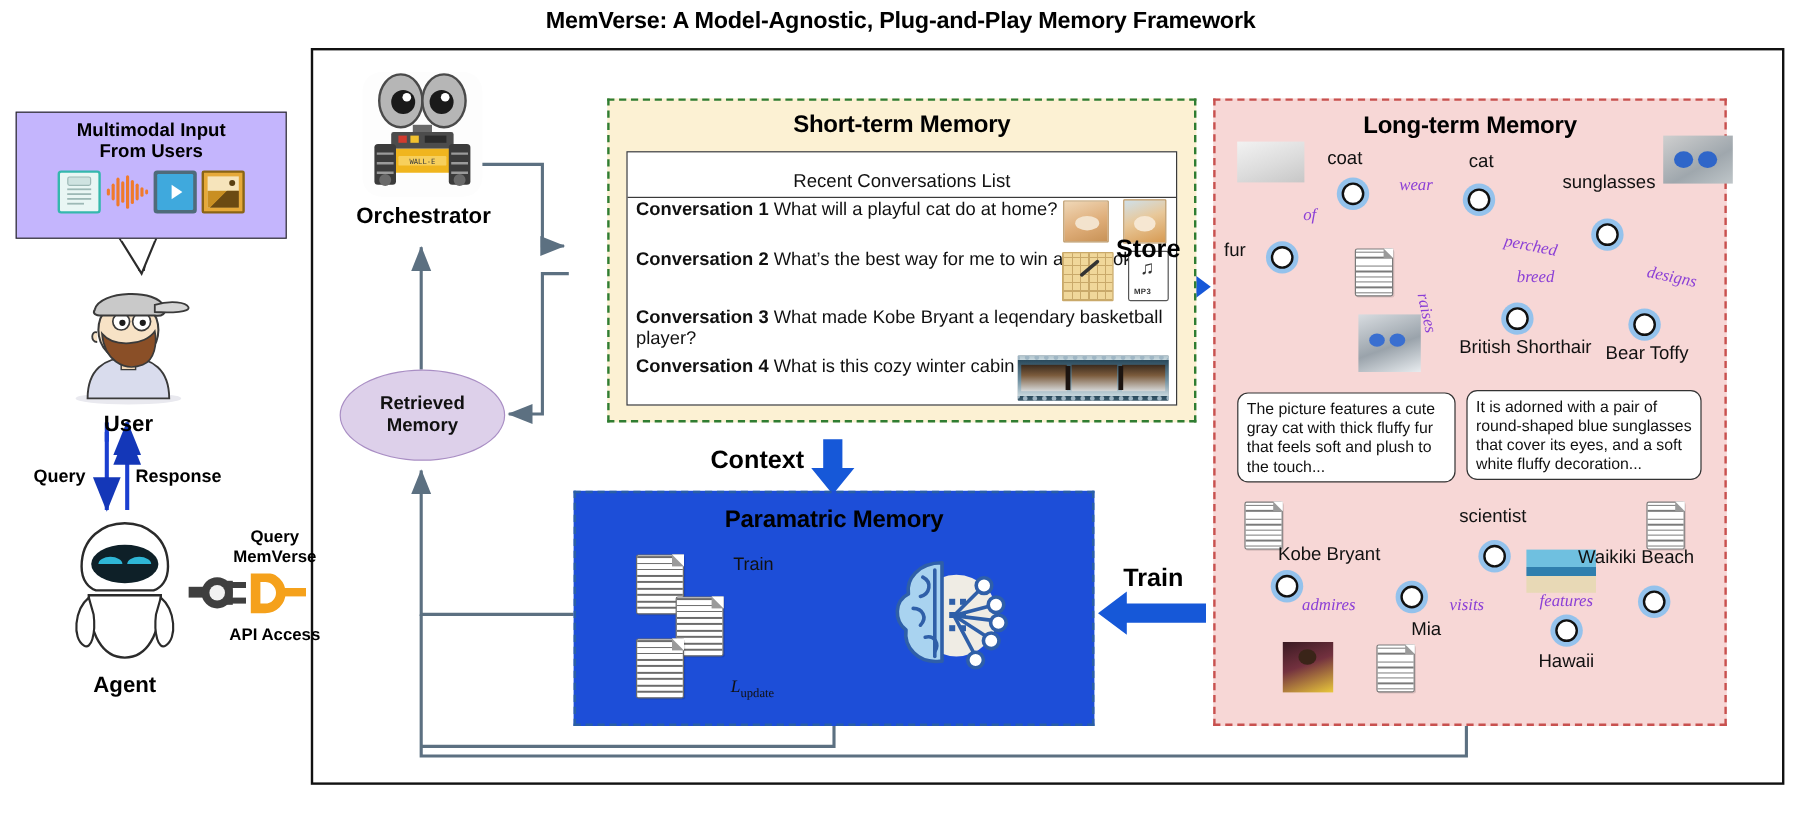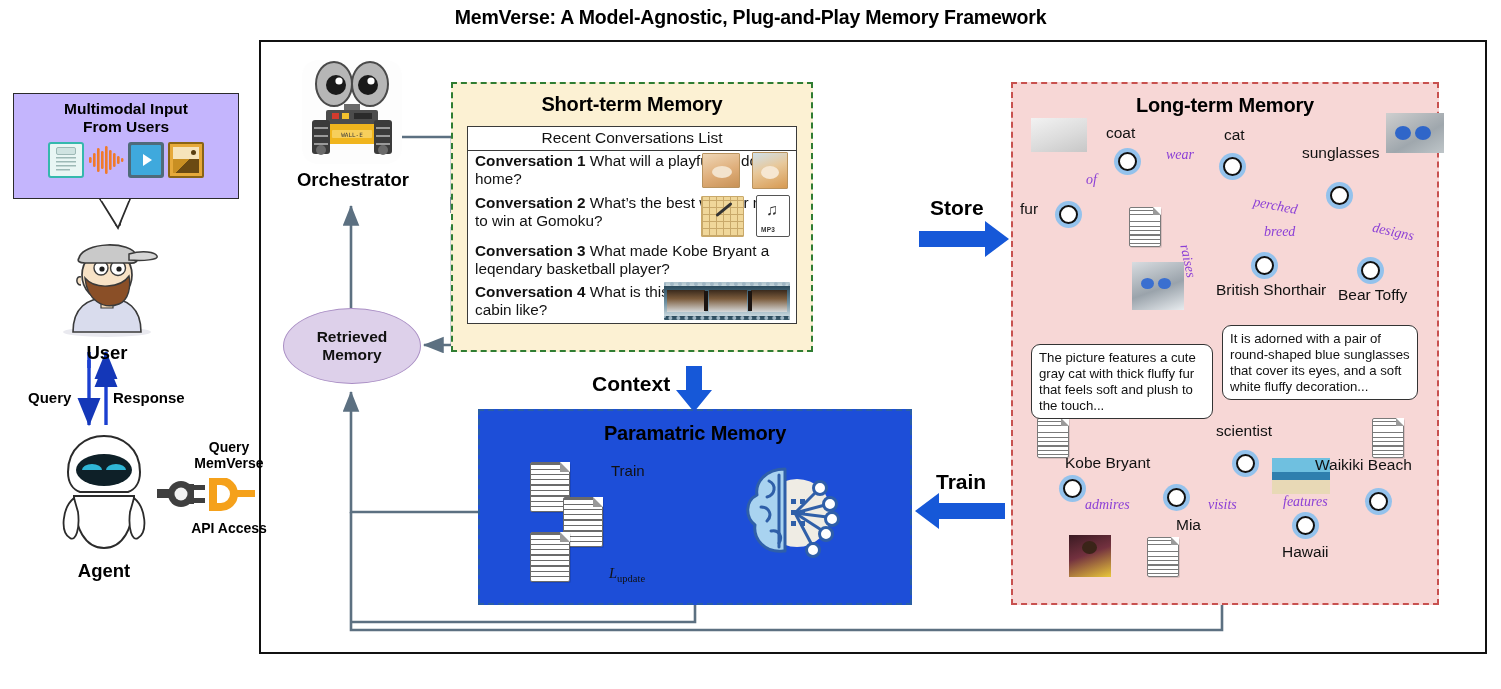--- a/index.html
+++ b/index.html
@@ -81,34 +81,34 @@
   .ic-pic .sky { position:absolute; inset:3px; background:#f6e4bb; }
   .ic-pic .mtn { position:absolute; left:3px; bottom:3px; width:calc(100% - 6px); height: 14px;
     background: linear-gradient(135deg, transparent 40%, #6b4a12 41%), #c98f22; }
   .ic-pic .sun { position:absolute; right:6px; top:6px; width:5px;height:5px;background:#5a3f10;border-radius:50%;}
 
   
   .caption-bold { font-weight: bold; font-size: 18.5px; text-align: center; color: #000; }
 
   
   #stm-box {
-    left: 451px; top: 82px; width: 362px; height: 270px;
+    left: 506px; top: 82px; width: 491px; height: 270px;
     background: #fcf1d3;
     border: 2.6px dashed #2f7d32;
   }
   #stm-title {
     text-align:center; font-weight:bold; font-size:20px; color:#000;
     margin-top: 9px; letter-spacing: -0.2px;
   }
   #conv-table {
     margin: 10px 14px 0 14px; border: 1.4px solid #3a3a3a; background: #fff;
   }
   #conv-header {
     text-align: center; font-size: 15.5px; color:#111;
-    border-bottom: 1.4px solid #3a3a3a; padding: 2px 0 3px 0;
+    border-bottom: 1.4px solid #3a3a3a; padding: 16px 0 3px 0;
   }
   .conv-row {
     position: relative;
     font-size: 15.3px; line-height: 1.19; color: #111;
     padding: 1px 6px 1px 7px;
   }
   .conv-row b { font-weight: bold; }
 
   
   .thumb { position:absolute; border-radius:1px; }
@@ -611,17 +611,17 @@
   <div class="g-rel" style="left:1086px; top:172px;">of</div>
   <div class="g-rel" style="left:1166px; top:147px;">wear</div>
   <div class="g-rel" style="left:1253px; top:198px; transform:rotate(11deg);">perched</div>
   <div class="g-rel" style="left:1264px; top:224px;">breed</div>
   <div class="g-rel" style="left:1372px; top:224px; transform:rotate(12deg);">designs</div>
   <div class="g-rel" style="left:1192px; top:243px; transform:rotate(78deg); transform-origin:left top;">raises</div>
   <div class="g-rel" style="left:1085px; top:497px;">admires</div>
   <div class="g-rel" style="left:1208px; top:497px;">visits</div>
   <div class="g-rel" style="left:1283px; top:494px;">features</div>
 
-  <div class="ltm-caption" style="left:1031px; top:344px; width:182px;">The picture features a cute gray cat with thick fluffy fur that feels soft and plush to the touch...</div>
+  <div class="ltm-caption" style="left:1031px; top:327px; width:182px;">The picture features a cute gray cat with thick fluffy fur that feels soft and plush to the touch...</div>
   <div class="ltm-caption" style="left:1222px; top:325px; width:196px;">It is adorned with a pair of round-shaped blue sunglasses that cover its eyes, and a soft white fluffy decoration...</div>
 
 
 </div>
 
 </body></html>

